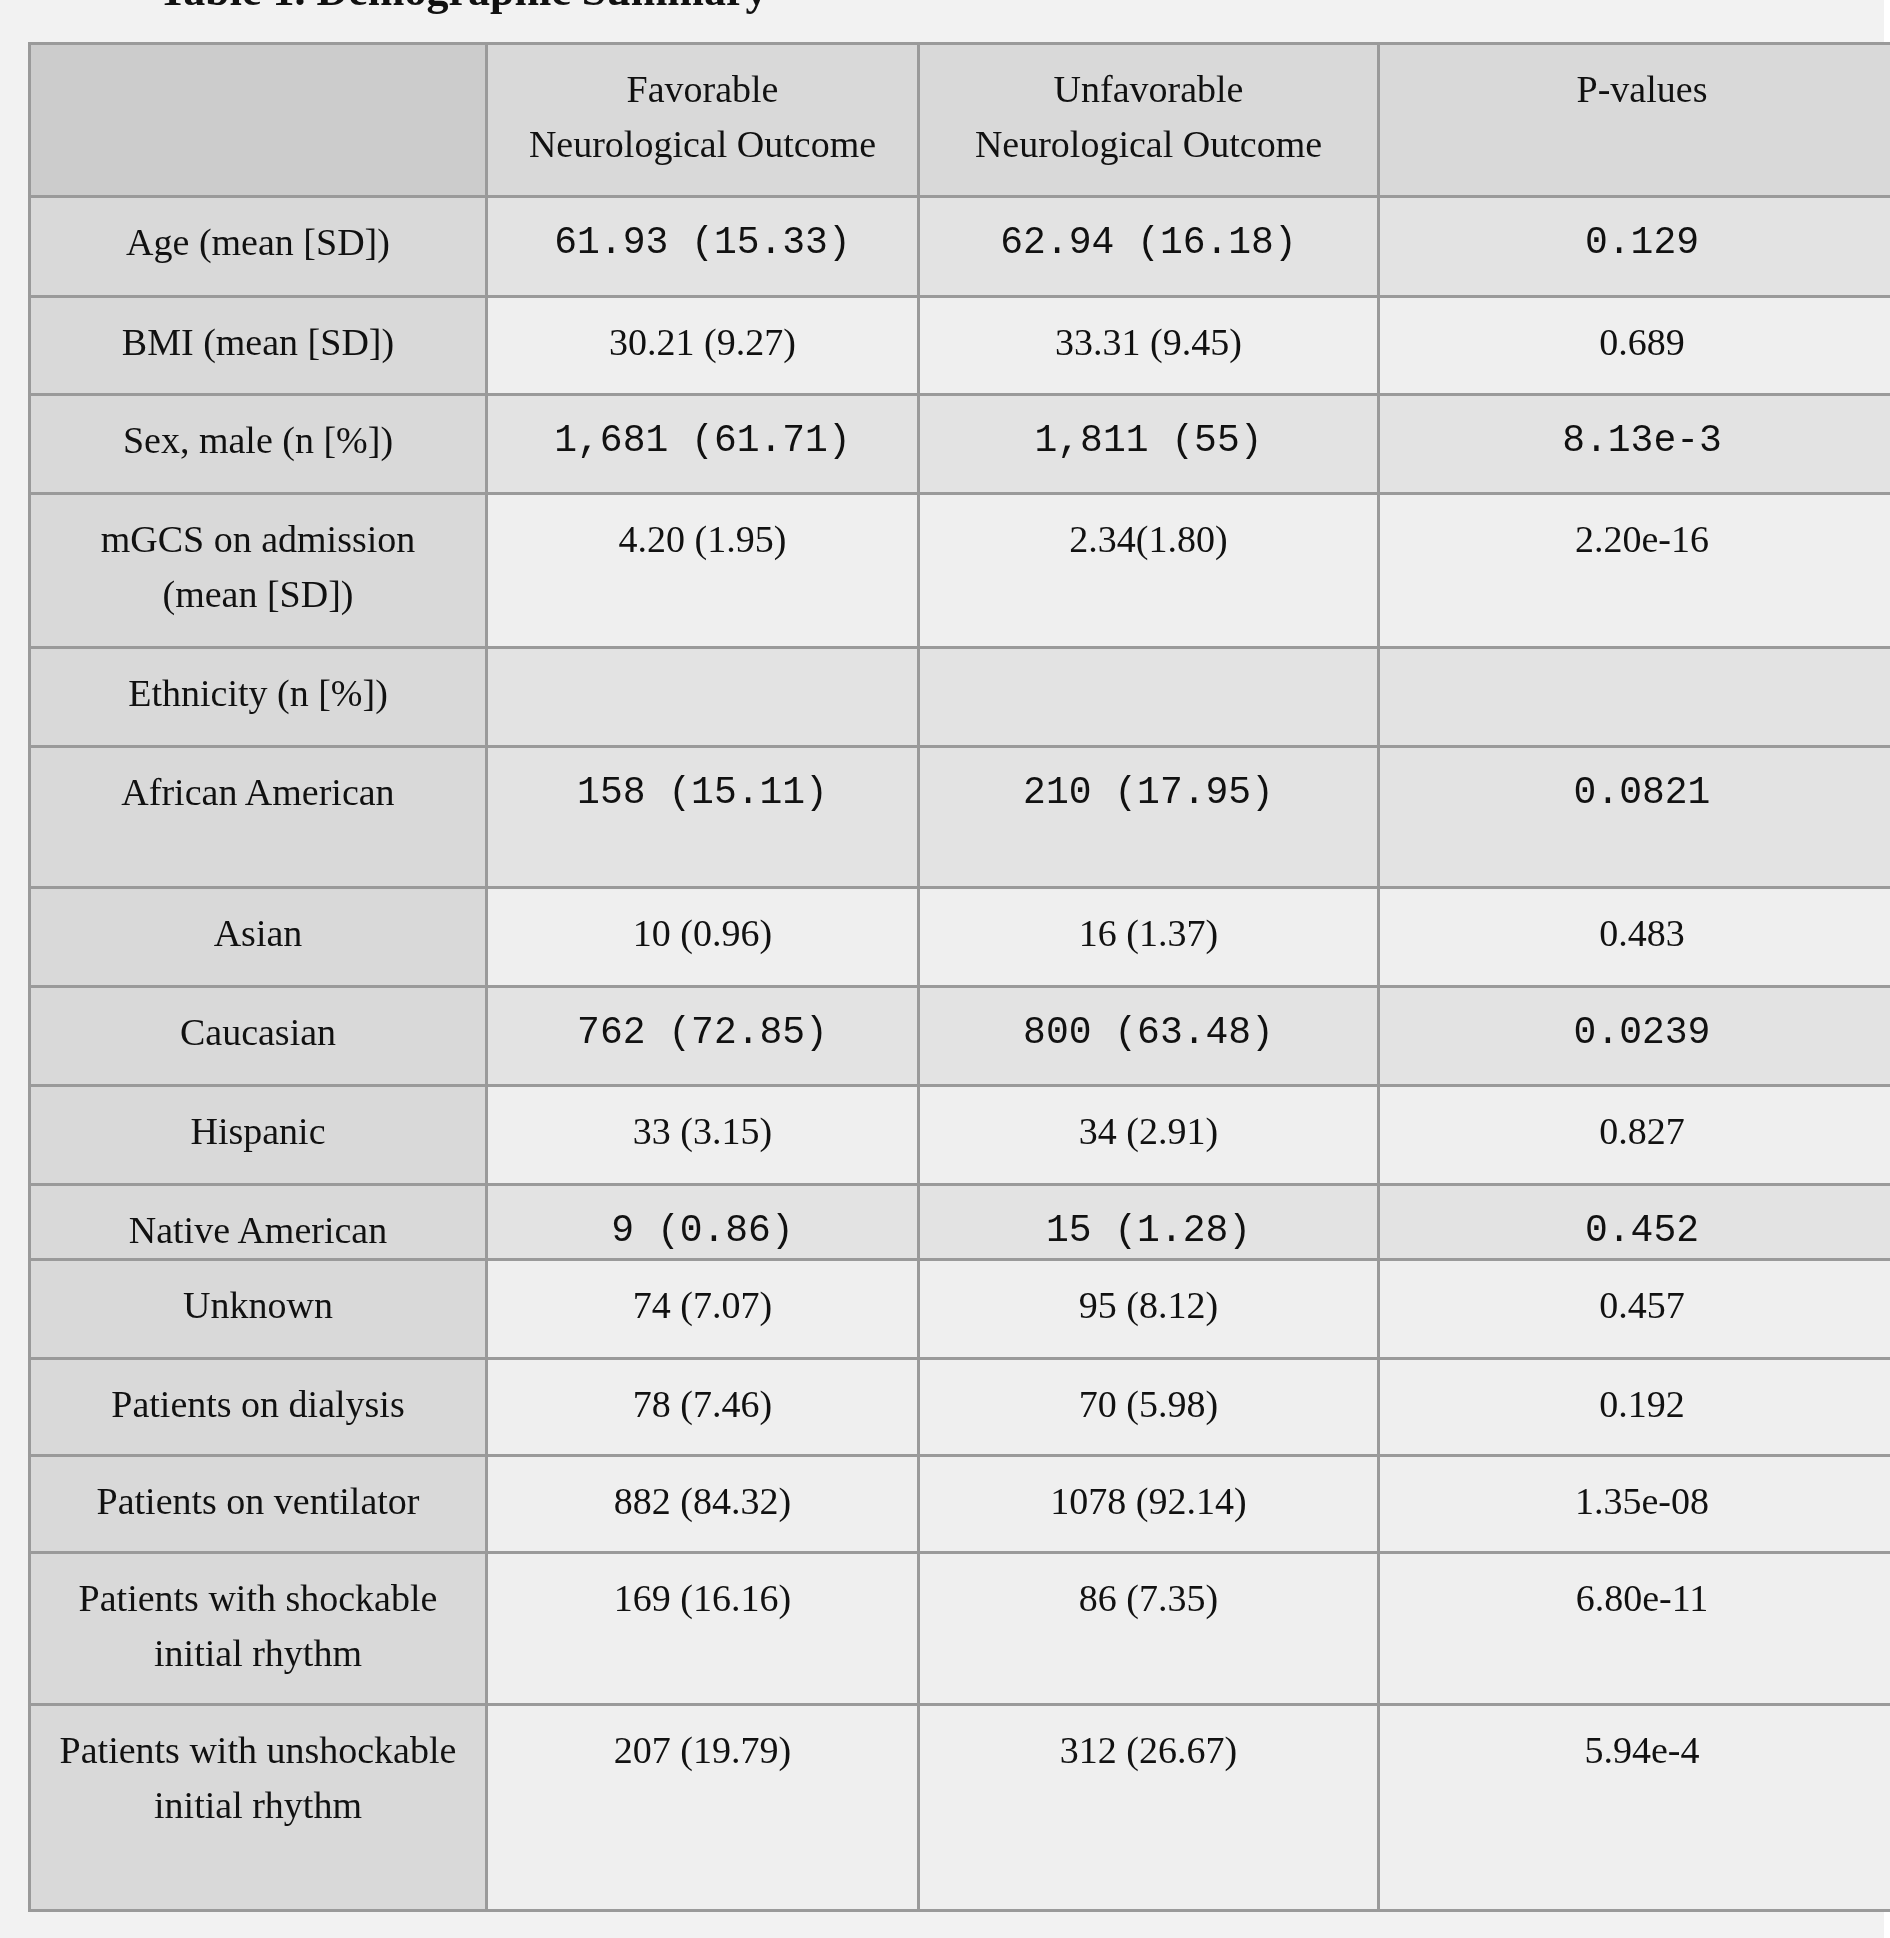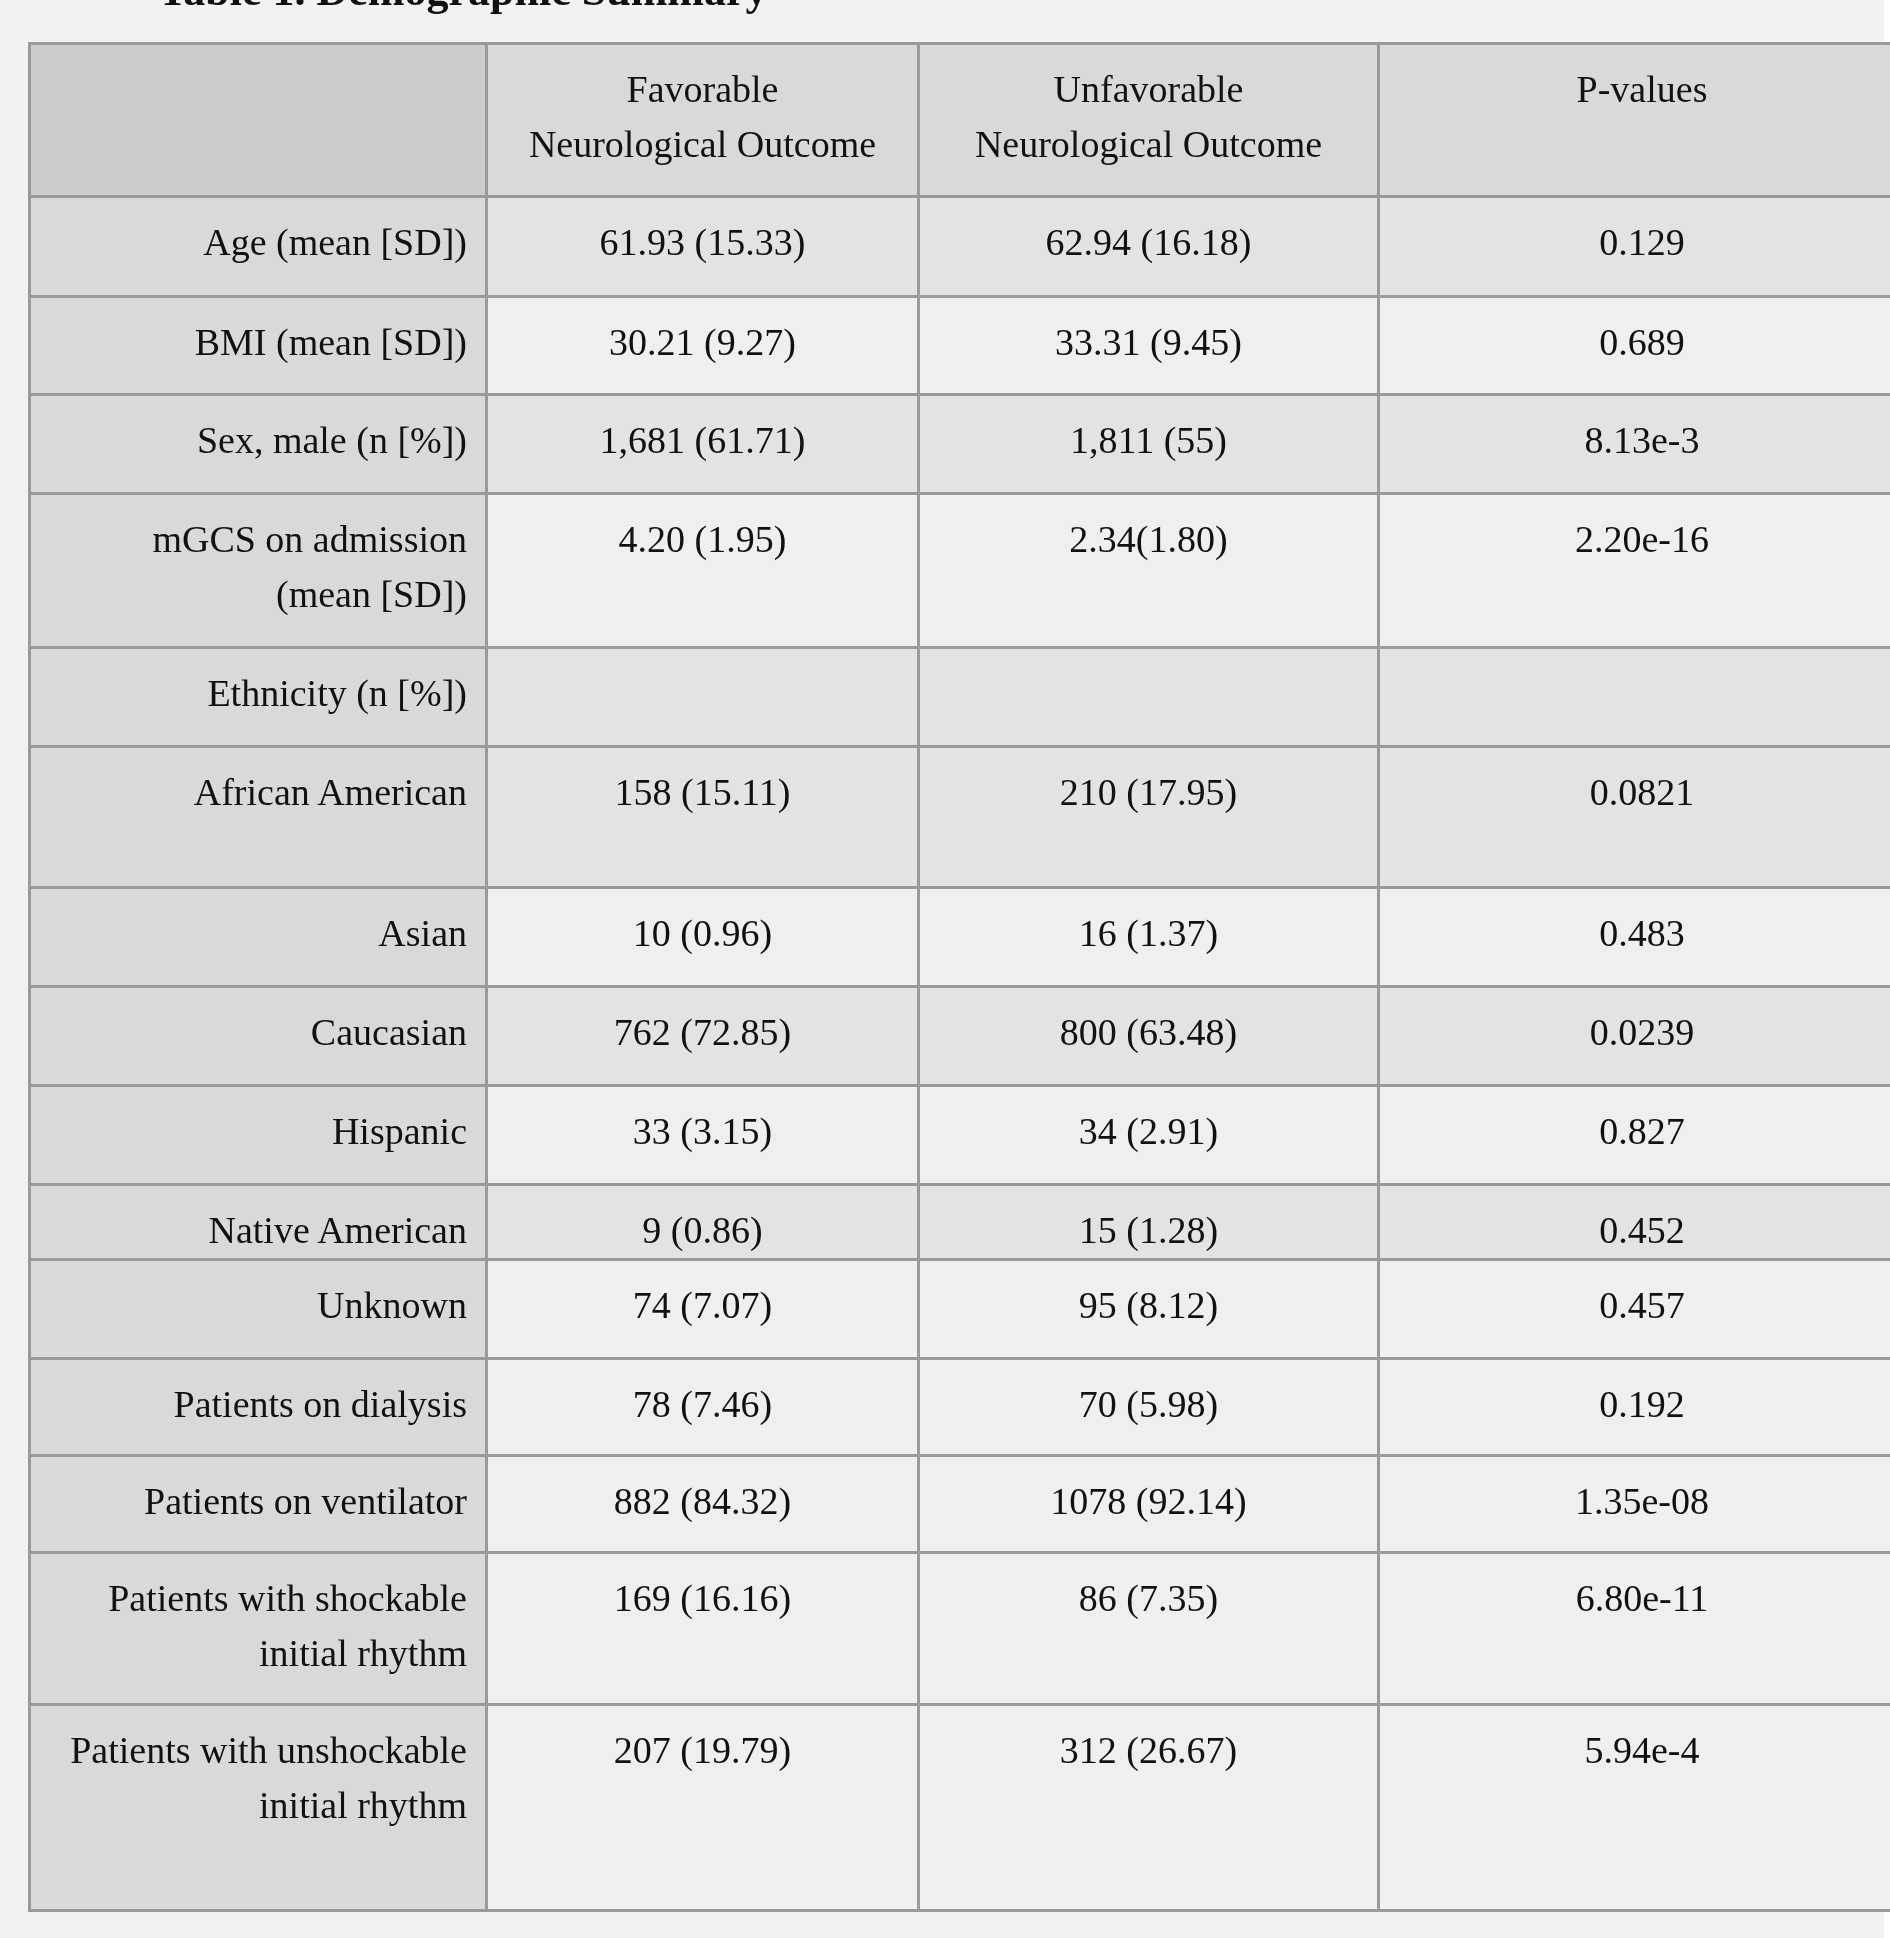--- a/index.html
+++ b/index.html
@@ -64,27 +64,27 @@
   }
   table.demo th {
     background: #d9d9d9;
     text-align: center;
   }
   table.demo th.corner {
     background: #cccccc;
   }
   td.label {
     background: #d9d9d9;
-    text-align: right;
+    text-align: center;
     padding-left: 20px;
   }
   td.val {
     text-align: center;
   }
-  tr.dark td.val { background: #e3e3e3; }
+  tr.dark td.val { background: #e3e3e3; font-family: Liberation Mono, monospace; }
   tr.light td.val { background: #efefef; }
 </style>
 </head>
 <body>
 
 <div class="page-bg"></div>
 
 <div class="title-clip">
   <div class="title-text">Table 1. Demographic Summary</div>
 </div>

